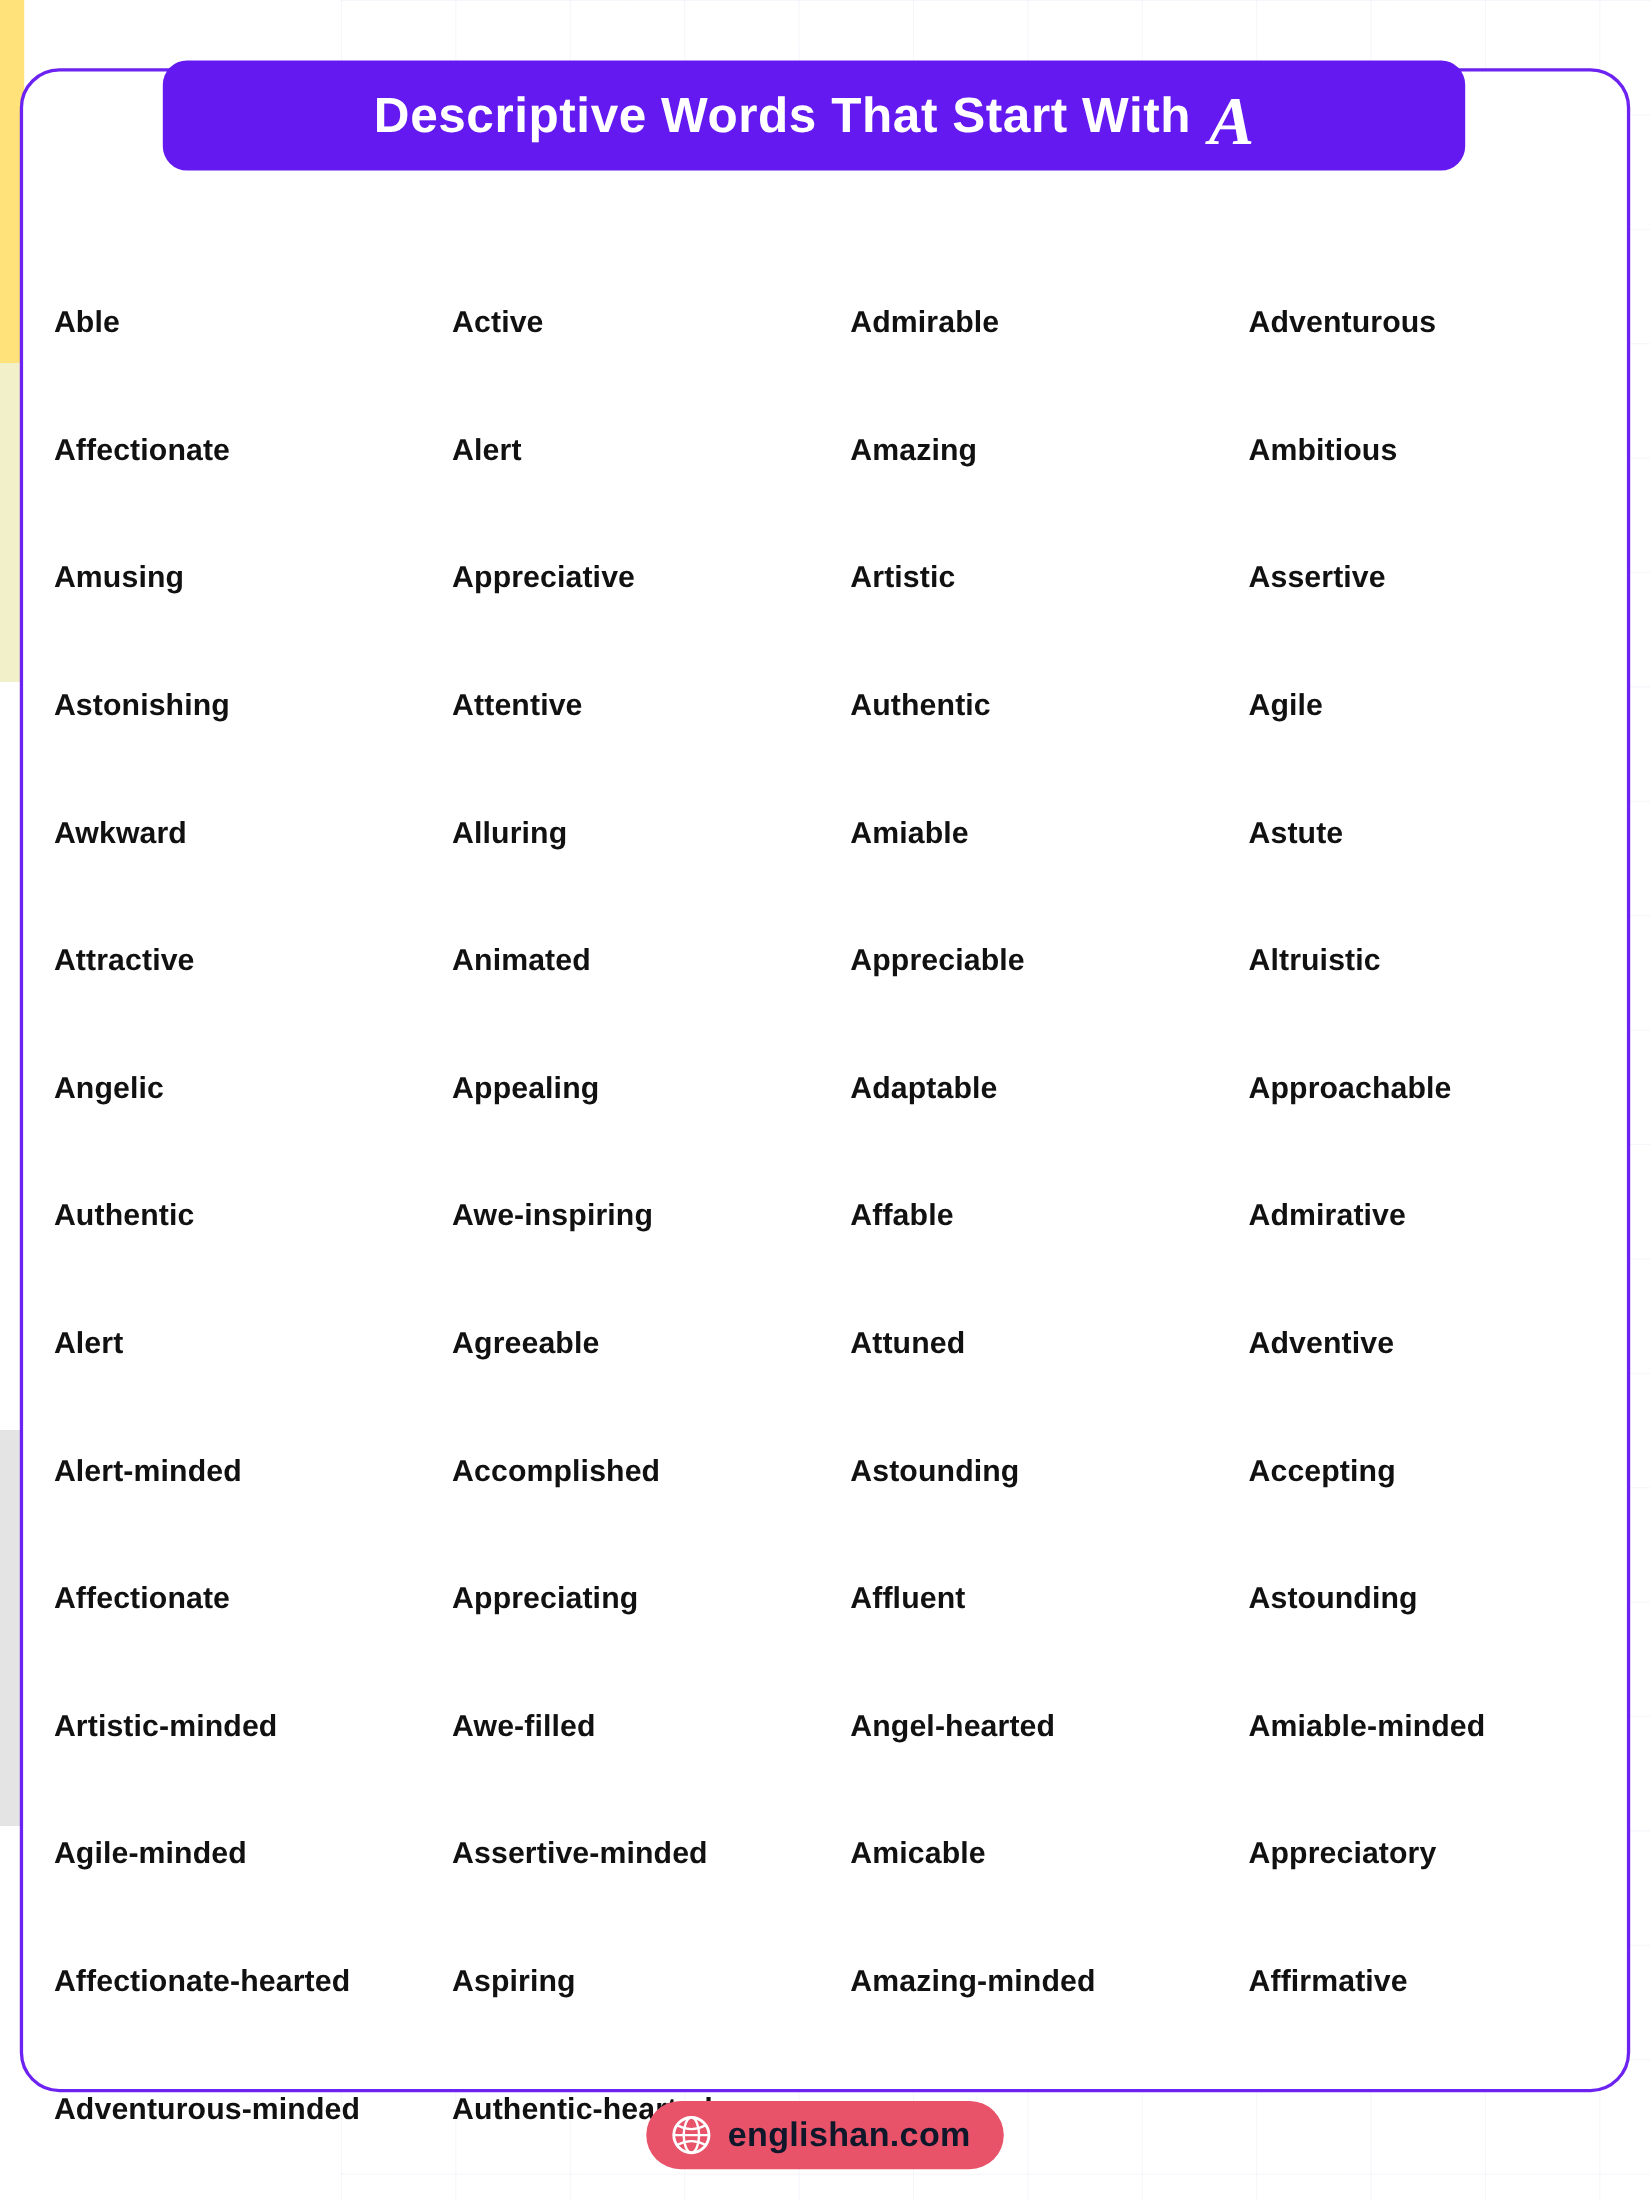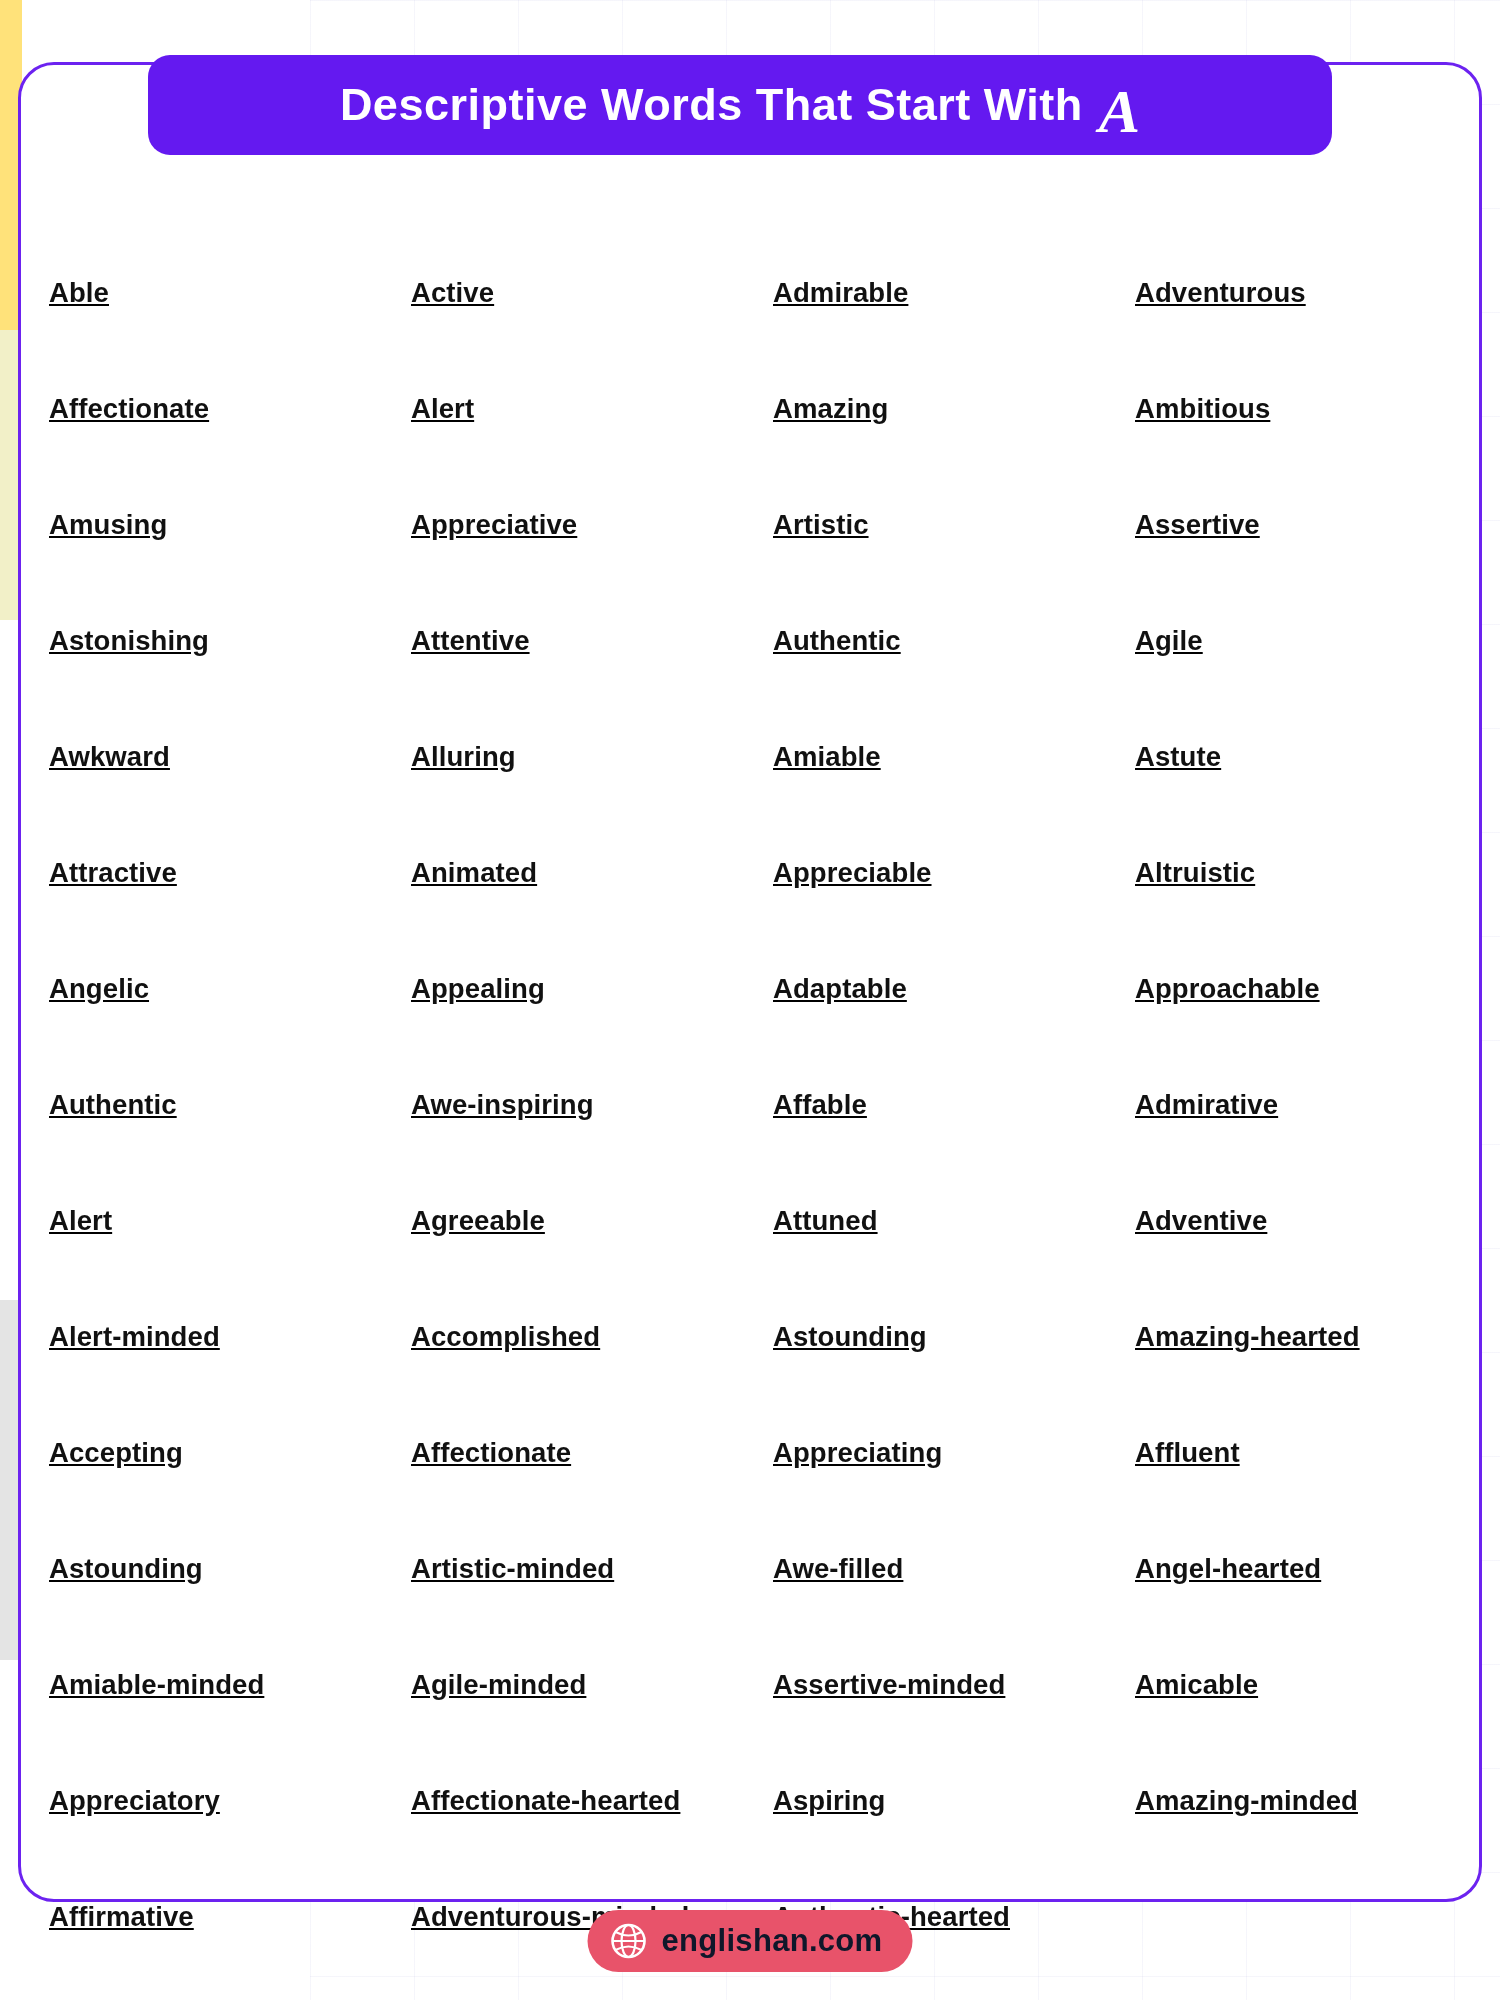--- a/index.html
+++ b/index.html
@@ -103,21 +103,20 @@
 
   
   .grid {
     position: absolute;
     left: 28px;
     top: 170px;
     width: 1410px;
     display: grid;
     grid-template-columns: 362px 362px 362px 320px;
     row-gap: 0px;
-    text-decoration: underline;
   }
   .cell {
     height: 116px;
     display: flex;
     align-items: center;
     font-size: 27.5px;
     font-weight: bold;
     color: #111111;
     letter-spacing: 0.1px;
     white-space: nowrap;
@@ -208,21 +207,20 @@
     <div class="cell">Admirative</div>
     <div class="cell">Alert</div>
     <div class="cell">Agreeable</div>
     <div class="cell">Attuned</div>
 
     <div class="cell">Adventive</div>
     <div class="cell">Alert-minded</div>
     <div class="cell">Accomplished</div>
     <div class="cell">Astounding</div>
 
-    <div class="cell">Amazing-hearted</div>
     <div class="cell">Accepting</div>
     <div class="cell">Affectionate</div>
     <div class="cell">Appreciating</div>
 
     <div class="cell">Affluent</div>
     <div class="cell">Astounding</div>
     <div class="cell">Artistic-minded</div>
     <div class="cell">Awe-filled</div>
 
     <div class="cell">Angel-hearted</div>

